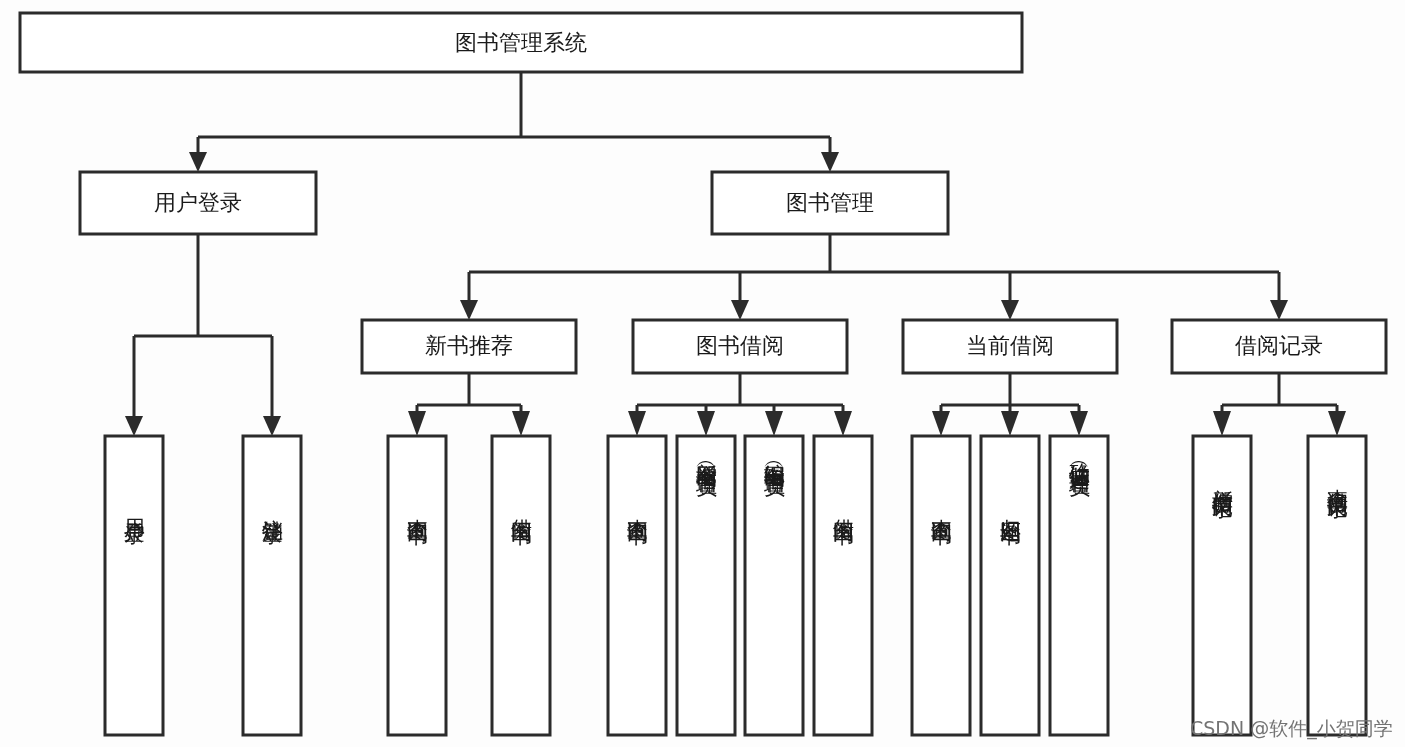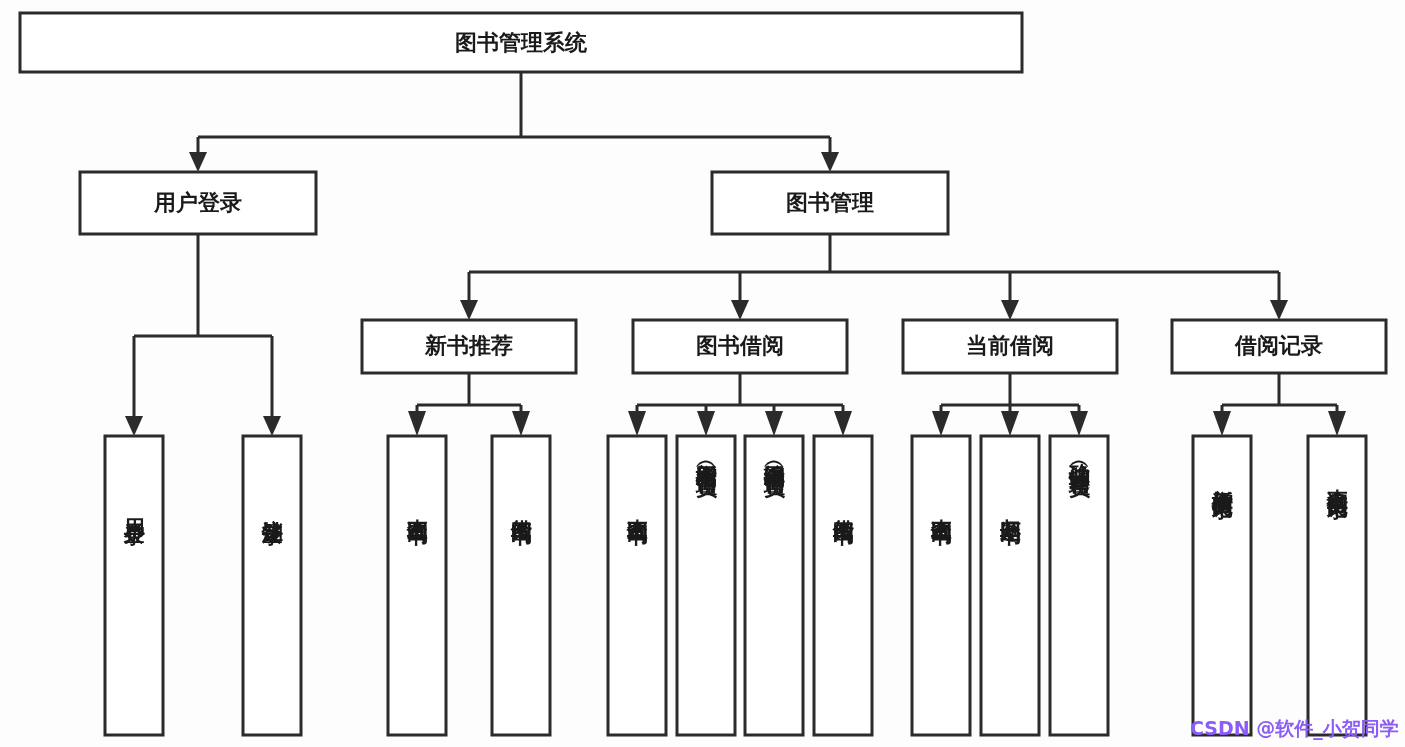--- a/index.html
+++ b/index.html
@@ -9,21 +9,20 @@
   }
   body {
     font-family: "DejaVu Sans", "Liberation Sans", sans-serif;
   }
   #diagram-root {
     position: relative;
     width: 1405px;
     height: 747px;
     background: #fdfdfd;
     overflow: hidden;
-    font-weight: bold;
   }
   svg.flow {
     position: absolute;
     left: 0;
     top: 0;
     width: 1405px;
     height: 747px;
   }
   .node-box {
     fill: #ffffff;
@@ -62,21 +61,21 @@
     line-height: 1.18;
     letter-spacing: 2px;
     color: #1a1a1a;
     white-space: nowrap;
     text-align: left;
   }
   .watermark {
     position: absolute;
     font-family: "DejaVu Sans", "Liberation Sans", sans-serif;
     font-size: 19px;
-    color: #8b5cf6;
+    color: #737373;
     white-space: nowrap;
     pointer-events: none;
   }
 </style>
 </head>
 <body>
 
 <div id="diagram-root">
 
   <svg class="flow" viewBox="0 0 1405 747" xmlns="http://www.w3.org/2000/svg">

